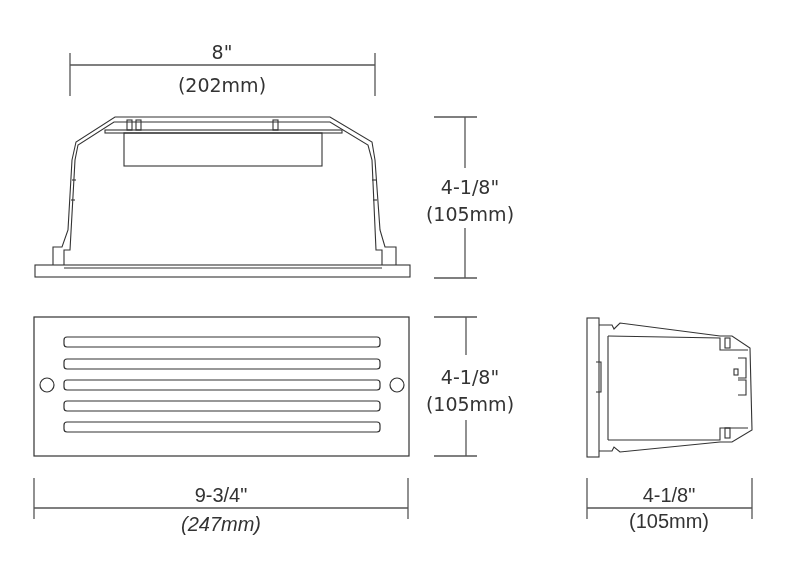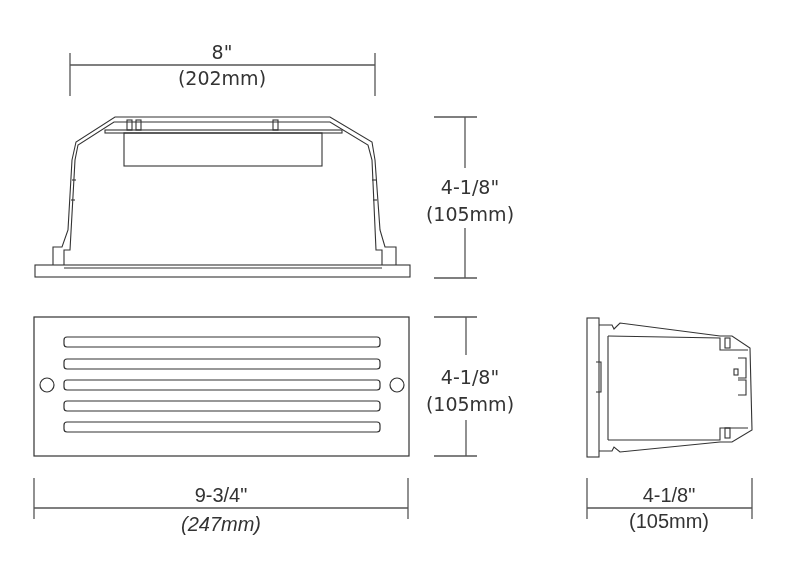--- a/index.html
+++ b/index.html
@@ -90,21 +90,21 @@
   </g>
 
   <g stroke="#555" stroke-width="1.3" fill="none">
     <line x1="587" y1="478" x2="587" y2="519"></line>
     <line x1="752" y1="478" x2="752" y2="519"></line>
     <line x1="587" y1="508" x2="752" y2="508"></line>
   </g>
 </svg>
 
 <div class="lbl lbl-top" style="left:172px; top:41px; width:100px;">8"</div>
-<div class="lbl lbl-top" style="left:152px; top:67px; width:140px;">(202mm)</div>
+<div class="lbl lbl-top" style="left:152px; top:74px; width:140px;">(202mm)</div>
 
 <div class="lbl lbl-top" style="left:415px; top:176px; width:110px;">4-1/8"</div>
 <div class="lbl lbl-top" style="left:410px; top:203px; width:120px;">(105mm)</div>
 
 <div class="lbl lbl-top" style="left:415px; top:366px; width:110px;">4-1/8"</div>
 <div class="lbl lbl-top" style="left:410px; top:393px; width:120px;">(105mm)</div>
 
 <div class="lbl lbl-b" style="left:161px; top:484px; width:120px;">9-3/4"</div>
 <div class="lbl lbl-b" style="left:156px; top:513px; width:130px;font-style:italic;">(247mm)</div>
 

